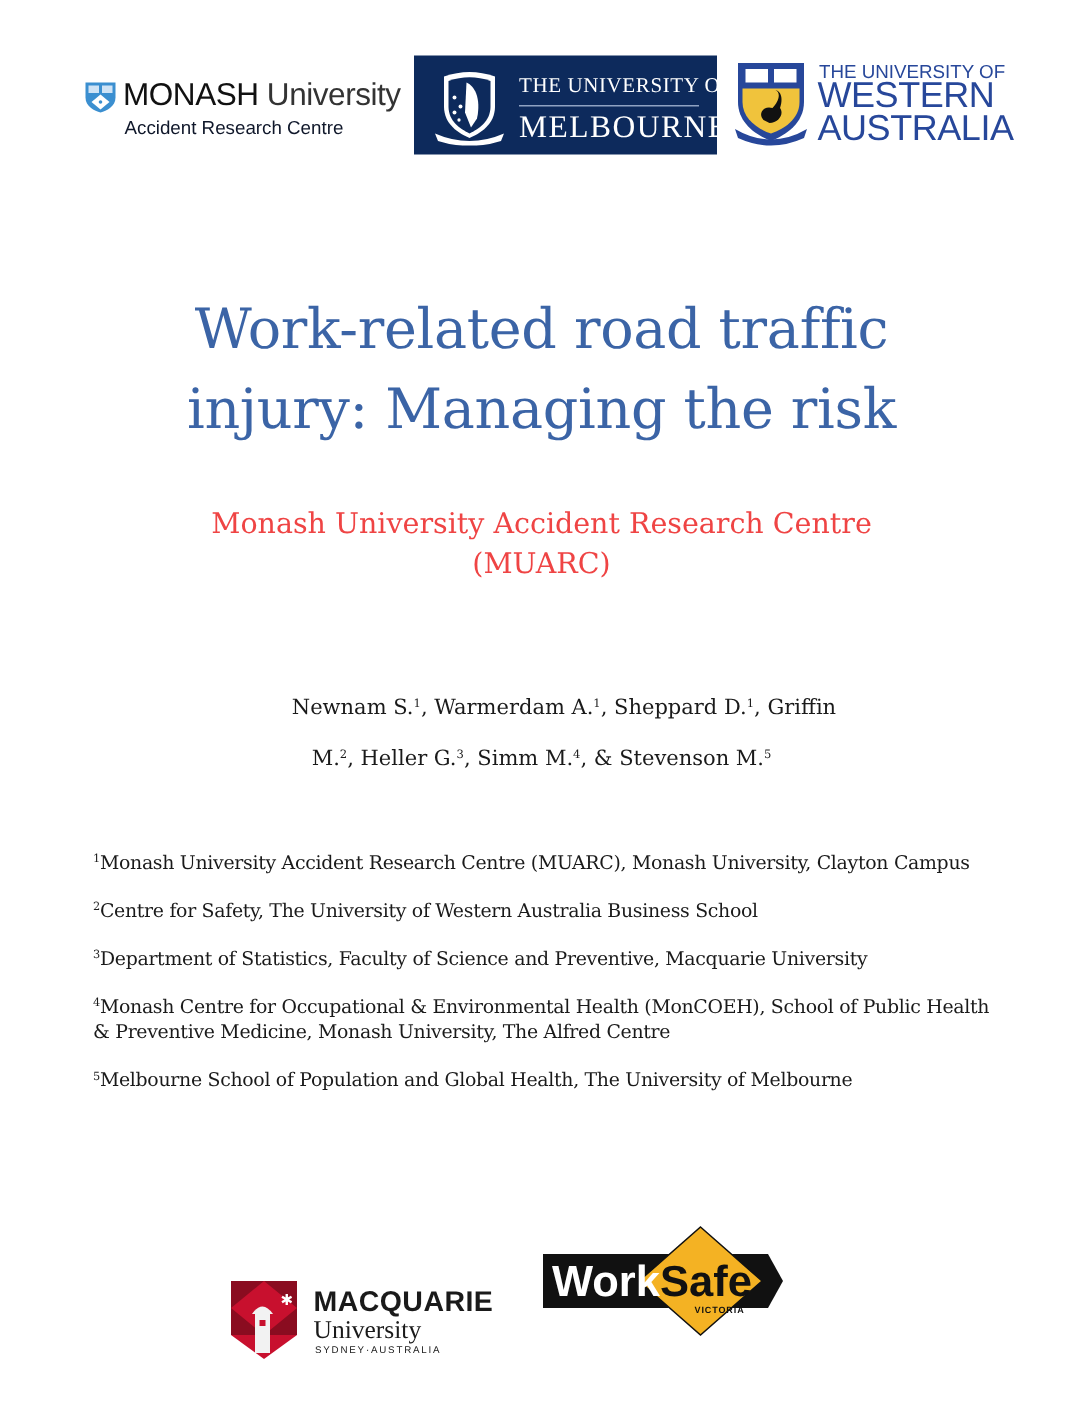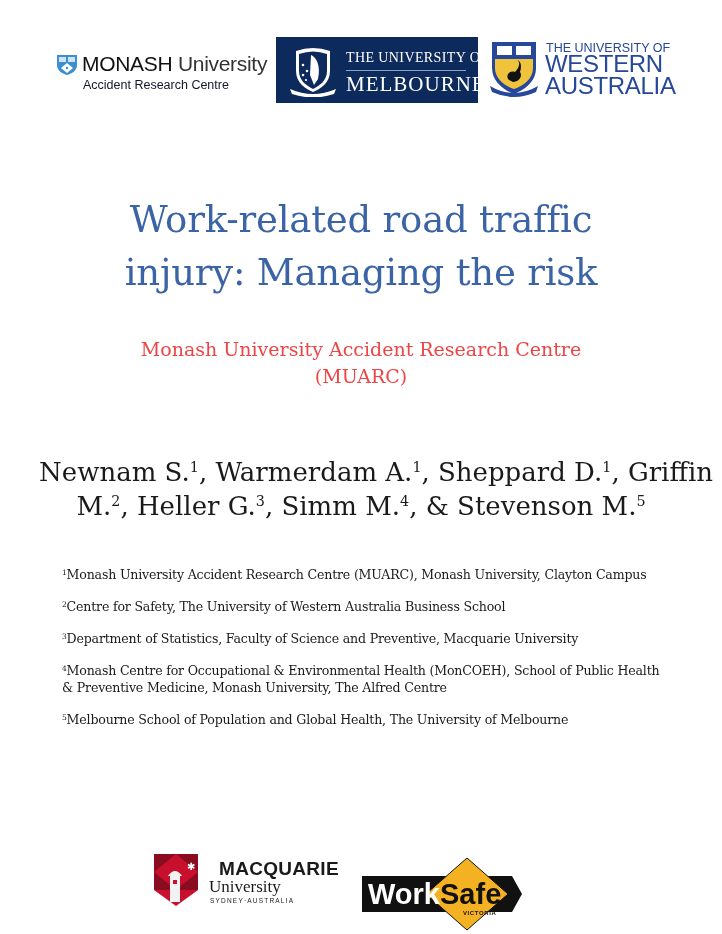--- a/index.html
+++ b/index.html
@@ -22,36 +22,36 @@
 
   .uwa { left:489px; top:40px; width:176px; height:62px; }
   .uwa .crest { position:absolute; left:0; top:0; width:50px; height:58px; }
   .uwa .t1 { position:absolute; left:57px; top:1px; font-family:"Liberation Sans",sans-serif; font-size:12.5px; color:#27479a; white-space:nowrap; }
   .uwa .t2 { position:absolute; left:56px; top:13px; font-family:"Liberation Sans",sans-serif; font-size:24px; color:#27479a; line-height:22px; white-space:nowrap; letter-spacing:-0.3px; }
 
   
   .title { position:absolute; left:0; top:193px; width:722px; text-align:center; font-family:"DejaVu Serif","Liberation Serif",serif; font-size:37px; line-height:53px; color:#3b64a6; font-weight:400; letter-spacing:-0.2px; }
   .org { position:absolute; left:0; top:336px; width:722px; text-align:center; font-size:19px; line-height:27px; color:#ef4444; }
 
-  .authors { position:absolute; left:0; top:455px; width:722px; text-align:center; font-size:26px; line-height:34px; color:#1a1a1a; }
+  .authors { position:absolute; left:0; top:455px; width:722px; text-align:center; font-size:14px; line-height:34px; color:#1a1a1a; }
   .authors .l1 { padding-left:30px; }
   sup { font-size:0.55em; vertical-align:0.6em; line-height:0; }
 
   .affil { position:absolute; left:62px; top:566px; width:600px; font-family:"DejaVu Serif","Liberation Serif",serif; font-size:12.6px; line-height:17px; color:#1a1a1a; }
   .affil p { margin:0 0 15px 0; letter-spacing:-0.2px; }
   .affil p sup { font-size:0.6em; vertical-align:0.55em; }
 
   
   .mq { left:154px; top:854px; width:175px; height:56px; }
   .mq .shield { position:absolute; left:0; top:0; width:44px; height:52px; }
-  .mq .t1 { position:absolute; left:65px; top:4px; font-family:"Liberation Sans",sans-serif; font-weight:700; font-size:19px; color:#1a1a1a; letter-spacing:0.3px; white-space:nowrap; }
+  .mq .t1 { position:absolute; left:55px; top:4px; font-family:"Liberation Sans",sans-serif; font-weight:700; font-size:19px; color:#1a1a1a; letter-spacing:0.3px; white-space:nowrap; }
   .mq .t2 { position:absolute; left:55px; top:23px; font-family:"Liberation Serif",serif; font-size:17px; color:#1a1a1a; white-space:nowrap; }
   .mq .t3 { position:absolute; left:56px; top:43px; font-family:"Liberation Sans",sans-serif; font-size:6.5px; color:#1a1a1a; letter-spacing:1.2px; white-space:nowrap; }
 
-  .ws { left:362px; top:856px; width:165px; height:76px; }
+  .ws { left:362px; top:816px; width:165px; height:76px; }
 </style>
 </head>
 <body>
 
 <div class="logo monash">
   <svg class="shield" viewBox="0 0 22 22">
     <path d="M1 1 H21 V11 C21 17 15 20 11 21 C7 20 1 17 1 11 Z" fill="#3b8fd0"></path>
     <rect x="3" y="3" width="7" height="5" fill="#cfe3f5"></rect>
     <rect x="12" y="3" width="7" height="5" fill="#cfe3f5"></rect>
     <path d="M11 9 L17 14 L11 19 L5 14 Z" fill="#ffffff"></path>

